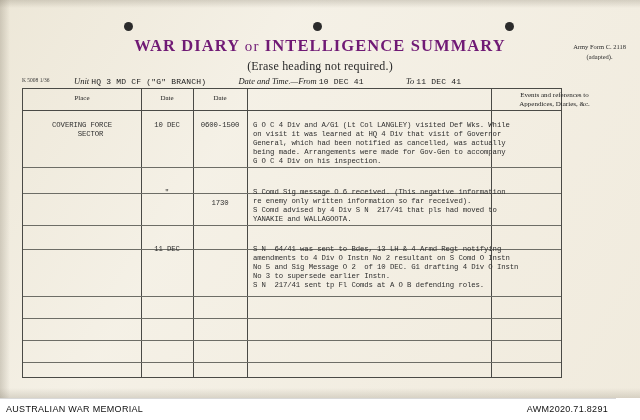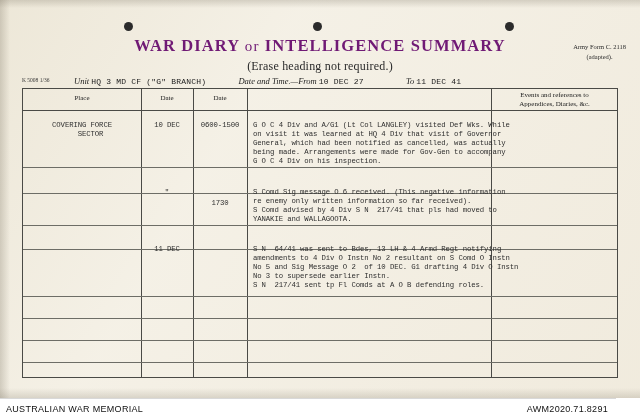--- a/index.html
+++ b/index.html
@@ -110,21 +110,21 @@
     font-family: "Liberation Serif", serif;
     font-size: 5.5px;
     color: #3a3a3a;
   }
 
   
   #table {
     position: absolute;
     left: 22px;
     top: 88px;
-    width: 596px;
+    width: 540px;
     height: 290px;
     border: 1px solid #4a4a46;
     box-sizing: border-box;
   }
   .vline {
     position: absolute;
     top: 0;
     bottom: 0;
     width: 1px;
     background: #4a4a46;
@@ -232,21 +232,21 @@
       <div>Army Form C. 2118</div>
       <div>(adapted).</div>
     </div>
 
     <div id="sheet-no">K 5008 1/36</div>
 
     <div id="unitline">
       <span style="margin-left:52px" class="ital">Unit</span>
       <span class="typed">HQ 3 MD CF ("G" BRANCH)</span>
       <span class="ital" style="margin-left:30px">Date and Time.—From</span>
-      <span class="typed">10 DEC 27</span>
+      <span class="typed">10 DEC 41</span>
       <span class="ital" style="margin-left:40px">To</span>
       <span class="typed">11 DEC 41</span>
     </div>
 
     <div id="table">
 
       <div class="vline" style="left:118px"></div>
       <div class="vline" style="left:170px"></div>
       <div class="vline" style="left:224px"></div>
       <div class="vline" style="left:468px"></div>

